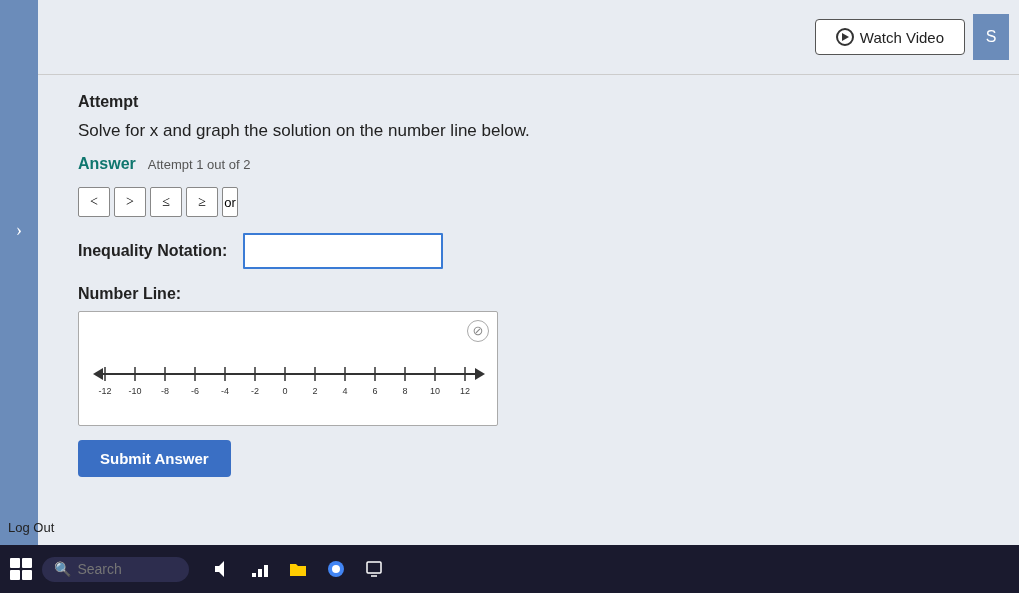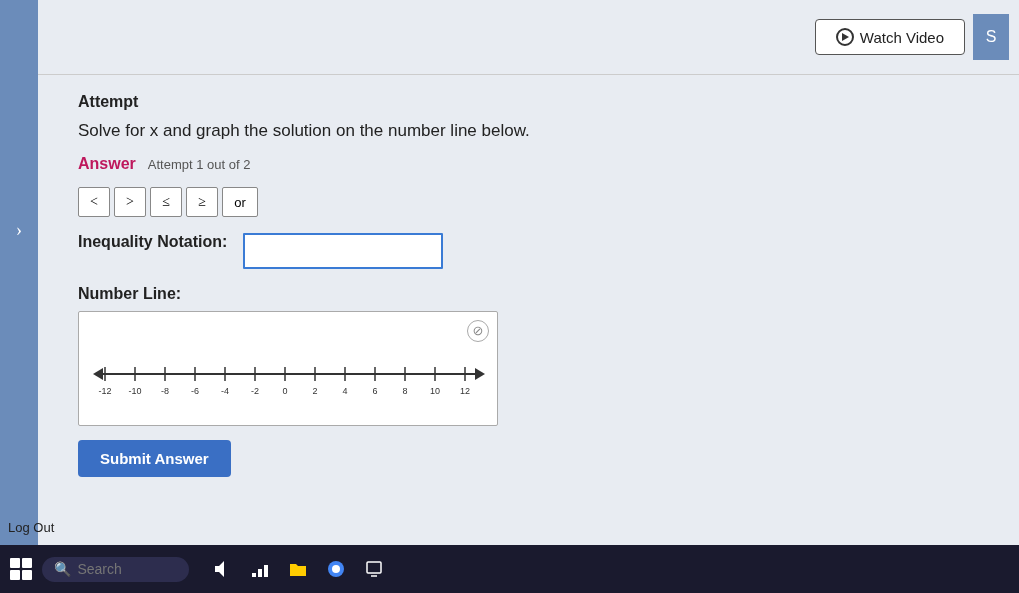--- a/index.html
+++ b/index.html
@@ -116,21 +116,21 @@
     }
 
     .answer-section {
       margin-bottom: 14px;
     }
 
     .answer-label {
       font-family: Arial, sans-serif;
       font-size: 16px;
       font-weight: bold;
-      color: #be185d;
+      color: #0f766e;
     }
 
     .attempt-label {
       font-family: Arial, sans-serif;
       font-size: 13px;
       font-weight: normal;
       color: #555;
       margin-left: 8px;
     }
 
@@ -150,35 +150,36 @@
       cursor: pointer;
       font-size: 14px;
       font-family: 'Times New Roman', Times, serif;
       display: flex;
       align-items: center;
       justify-content: center;
       border-radius: 2px;
     }
 
     .or-btn {
-      width: 36px;
+      width: 16px;
       height: 30px;
       border: 1.5px solid #888;
       background: white;
       cursor: pointer;
       font-size: 13px;
       font-family: Arial, sans-serif;
       display: flex;
       align-items: center;
       justify-content: center;
       border-radius: 2px;
     }
 
     .inequality-row {
       display: flex;
+      align-items: center;
       gap: 16px;
       margin-bottom: 16px;
     }
 
     .inequality-label {
       font-family: Arial, sans-serif;
       font-size: 16px;
       font-weight: bold;
       color: #222;
     }

